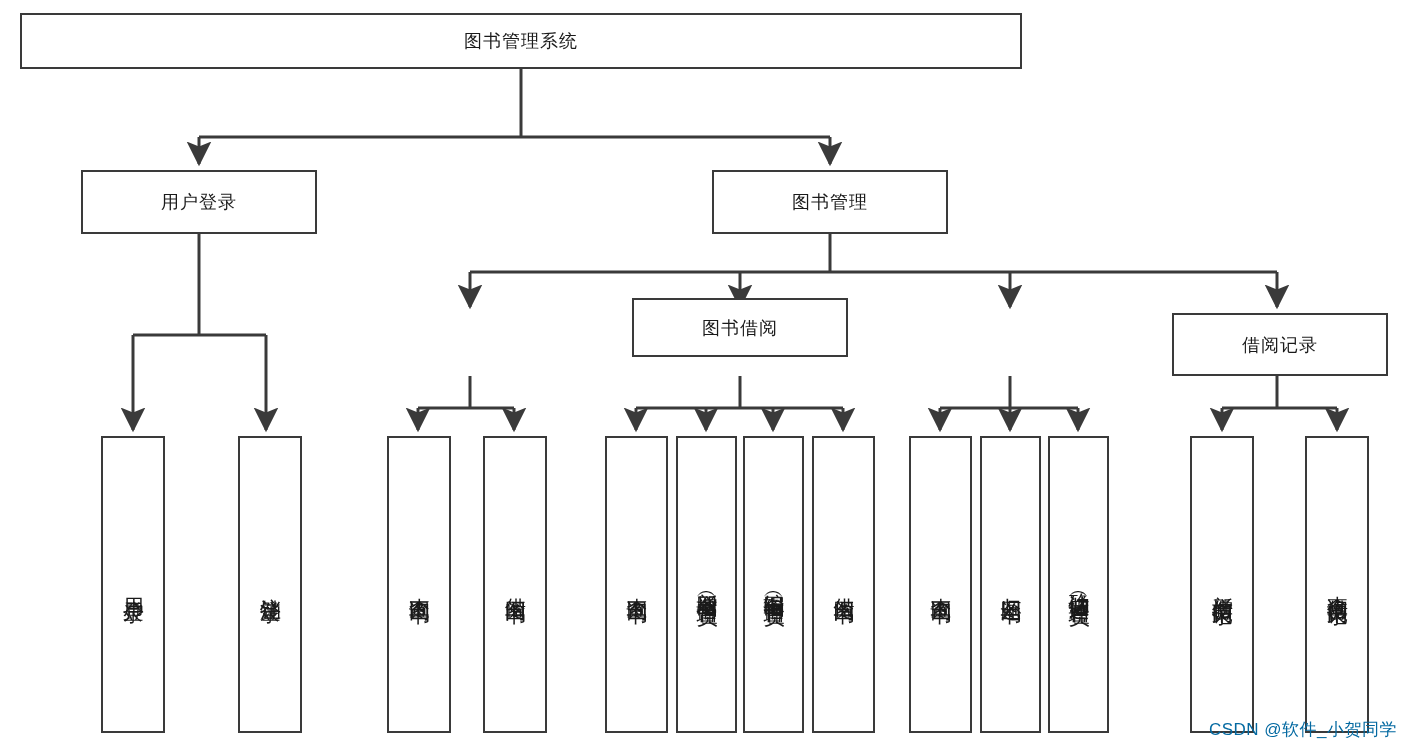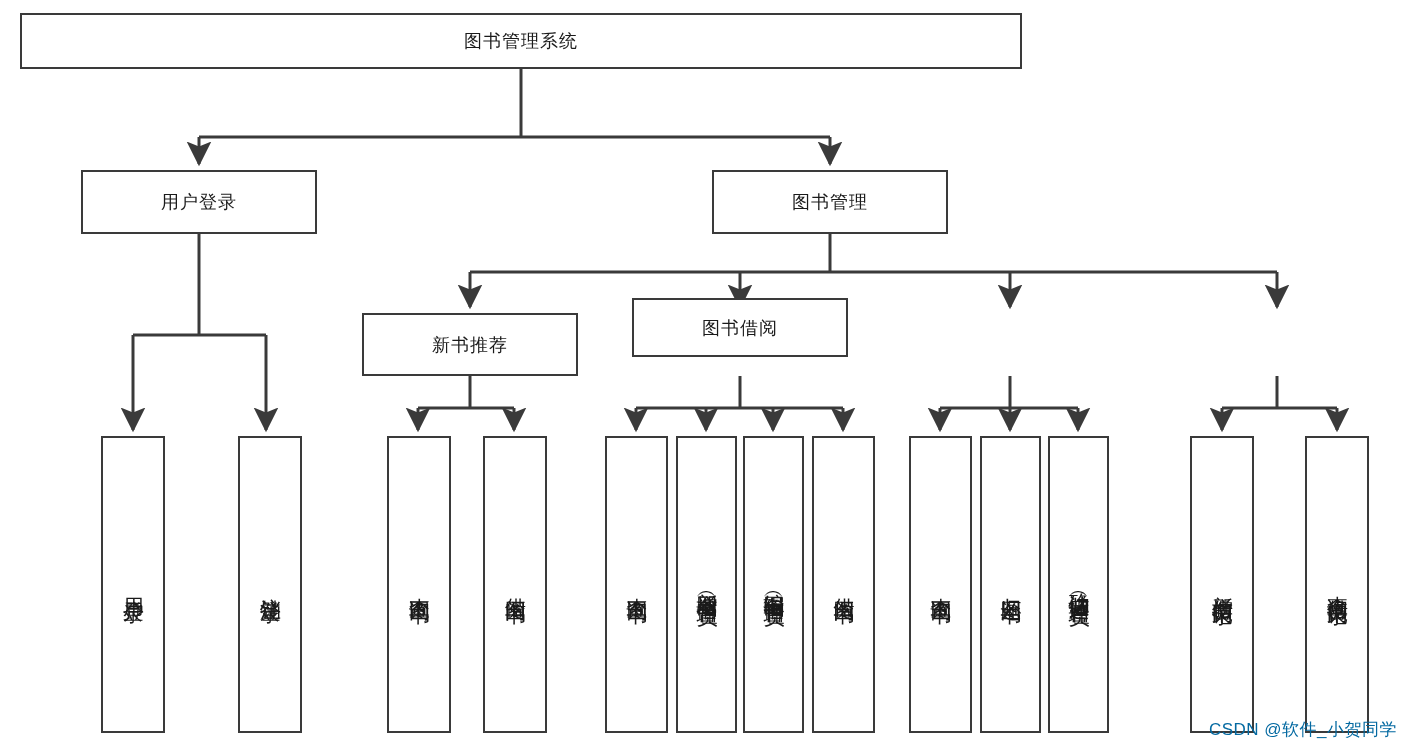--- a/index.html
+++ b/index.html
@@ -124,29 +124,29 @@
   </div>
 
   <div class="node horiz" style="left:81px; top:170px; width:236px; height:64px;">
     <span class="htext">用户登录</span>
   </div>
 
   <div class="node horiz" style="left:712px; top:170px; width:236px; height:64px;">
     <span class="htext">图书管理</span>
   </div>
 
-  <div class="node horiz" style="left:362px; top:313px; width:216px; height:63px;">
-    <span class="htext">新书推荐</span>
-  </div>
 
   <div class="node horiz" style="left:632px; top:298px; width:216px; height:59px;">
     <span class="htext">图书借阅</span>
   </div>
 
 
+  <div class="node horiz" style="left:1172px; top:313px; width:216px; height:63px;">
+    <span class="htext">借阅记录</span>
+  </div>
 
   <div class="node vert" style="left:101px; top:436px; width:64px; height:297px;">
     <span class="vtext">用户登录</span>
   </div>
 
   <div class="node vert" style="left:238px; top:436px; width:64px; height:297px;">
     <span class="vtext">注销登录</span>
   </div>
 
   <div class="node vert" style="left:387px; top:436px; width:64px; height:297px;">

